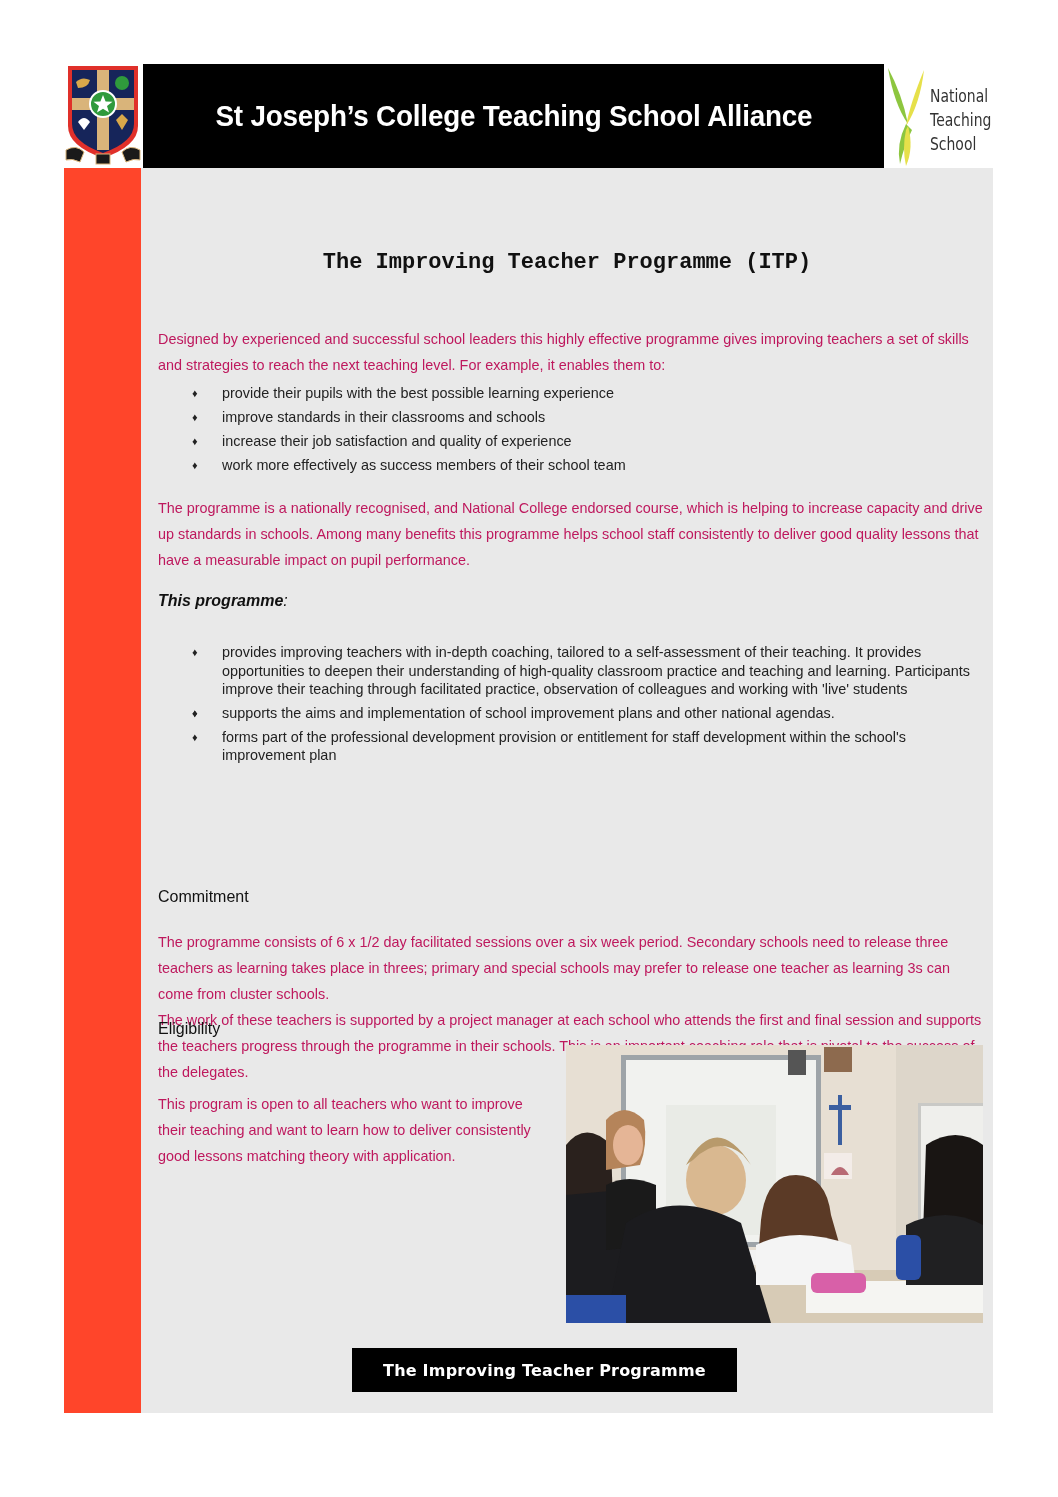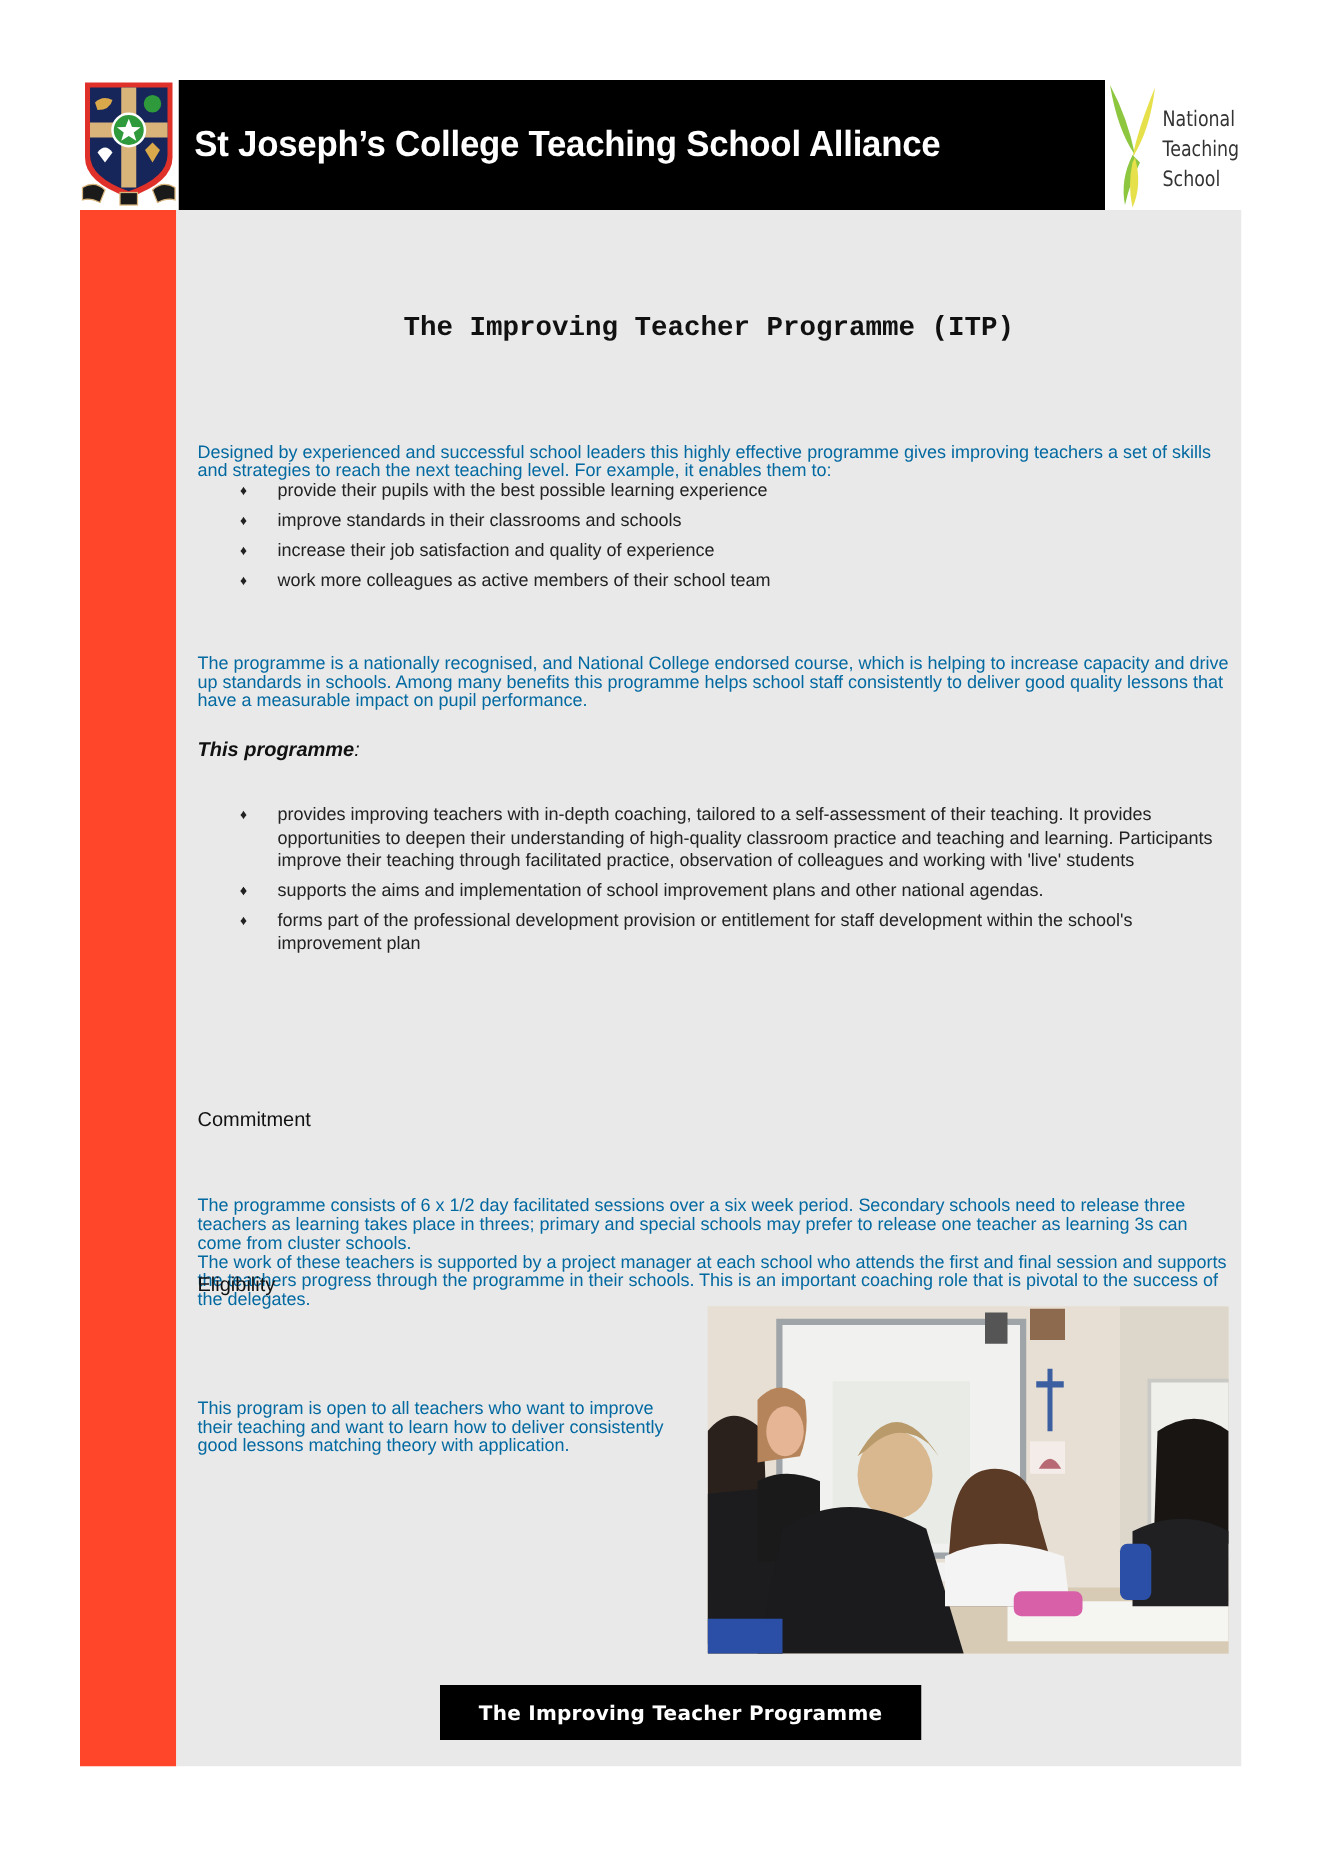--- a/index.html
+++ b/index.html
@@ -1,29 +1,29 @@
 <!DOCTYPE html>
 <html><head>
   <meta charset="utf-8">
   <style>
     html, body { margin: 0; padding: 0; background: #ffffff; }
     body { width: 1058px; height: 1497px; position: relative; overflow: hidden; font-family: "Liberation Sans", sans-serif; color: #1a1a1a; }
 
     .crest { position: absolute; left: 64px; top: 64px; width: 78px; height: 104px; background: #fff; }
-    .header-band { position: absolute; left: 143px; top: 64px; width: 741px; height: 104px; background: #000; display: flex; align-items: center; justify-content: flex-start; }
+    .header-band { position: absolute; left: 143px; top: 64px; width: 741px; height: 104px; background: #000; display: flex; align-items: center; justify-content: center; }
     .header-title { color: #fff; font-family: "Liberation Sans", sans-serif; font-weight: bold; font-size: 29px; letter-spacing: -0.2px; transform: scaleX(0.96); }
     .nts-logo { position: absolute; left: 884px; top: 64px; width: 109px; height: 104px; background: #fff; }
     .nts-text { position: absolute; left: 46px; top: 20px; font-family: "DejaVu Sans", sans-serif; font-size: 17px; line-height: 24px; color: #333; transform: scaleX(0.82); transform-origin: left top; }
 
     .side-bar { position: absolute; left: 64px; top: 168px; width: 77px; height: 1245px; background: #ff452a; }
     .panel { position: absolute; left: 141px; top: 168px; width: 852px; height: 1245px; background: #e9e9e9; }
 
     .doc-title { position: absolute; left: 141px; width: 852px; top: 250px; text-align: center; font-weight: bold; font-size: 22px; color: #111; font-family: Liberation Mono, monospace; }
 
-    .text { position: absolute; font-size: 14.4px; line-height: 15px; color: #0369a1; margin-top: 29px; }
+    .text { position: absolute; font-size: 14.4px; line-height: 26px; color: #be185d; }
     .p-intro { left: 158px; top: 326px; width: 830px; }
     .p-nat { left: 158px; top: 495px; width: 830px; }
 
     .bullets { position: absolute; left: 190px; margin: 0; padding: 0; list-style: none; font-size: 14.4px; line-height: 18.6px; color: #222; }
     .bullets li { position: relative; padding-left: 32px; }
     .bullets li .dia { position: absolute; left: 2px; top: 0; font-size: 11px; color: #222; }
     .list1 { top: 384px; width: 700px; }
     .list1 li { margin-bottom: 5.5px; }
     .list2 { top: 643px; width: 795px; }
     .list2 li { margin-bottom: 5.2px; }
@@ -85,21 +85,21 @@
 <div class="panel"></div>
 
 <div class="doc-title">The Improving Teacher Programme (ITP)</div>
 
 <div class="text p-intro">Designed by experienced and successful school leaders this highly effective programme gives improving teachers a set of skills and strategies to reach the next teaching level. For example, it enables them to:</div>
 
 <ul class="bullets list1">
   <li><span class="dia">♦</span><span>provide their pupils with the best possible learning experience</span></li>
   <li><span class="dia">♦</span><span>improve standards in their classrooms and schools</span></li>
   <li><span class="dia">♦</span><span>increase their job satisfaction and quality of experience</span></li>
-  <li><span class="dia">♦</span><span>work more colleagues as active members of their school team</span></li>
+  <li><span class="dia">♦</span><span>work more effectively as success members of their school team</span></li>
 </ul>
 
 <div class="text p-nat">The programme is a nationally recognised, and National College endorsed course, which is helping to increase capacity and drive up standards in schools. Among many benefits this programme helps school staff consistently to deliver good quality lessons that have a measurable impact on pupil performance.</div>
 
 <div class="h2 h-this"><b>This programme</b><span>:</span></div>
 
 <ul class="bullets list2">
   <li><span class="dia">♦</span><span>provides improving teachers with in-depth coaching, tailored to a self-assessment of their teaching. It provides opportunities to deepen their understanding of high-quality classroom practice and teaching and learning. Participants improve their teaching through facilitated practice, observation of colleagues and working with 'live' students</span></li>
   <li><span class="dia">♦</span></li>
   <li><span class="dia">♦</span><span>supports the aims and implementation of school improvement plans and other national agendas.</span></li>

